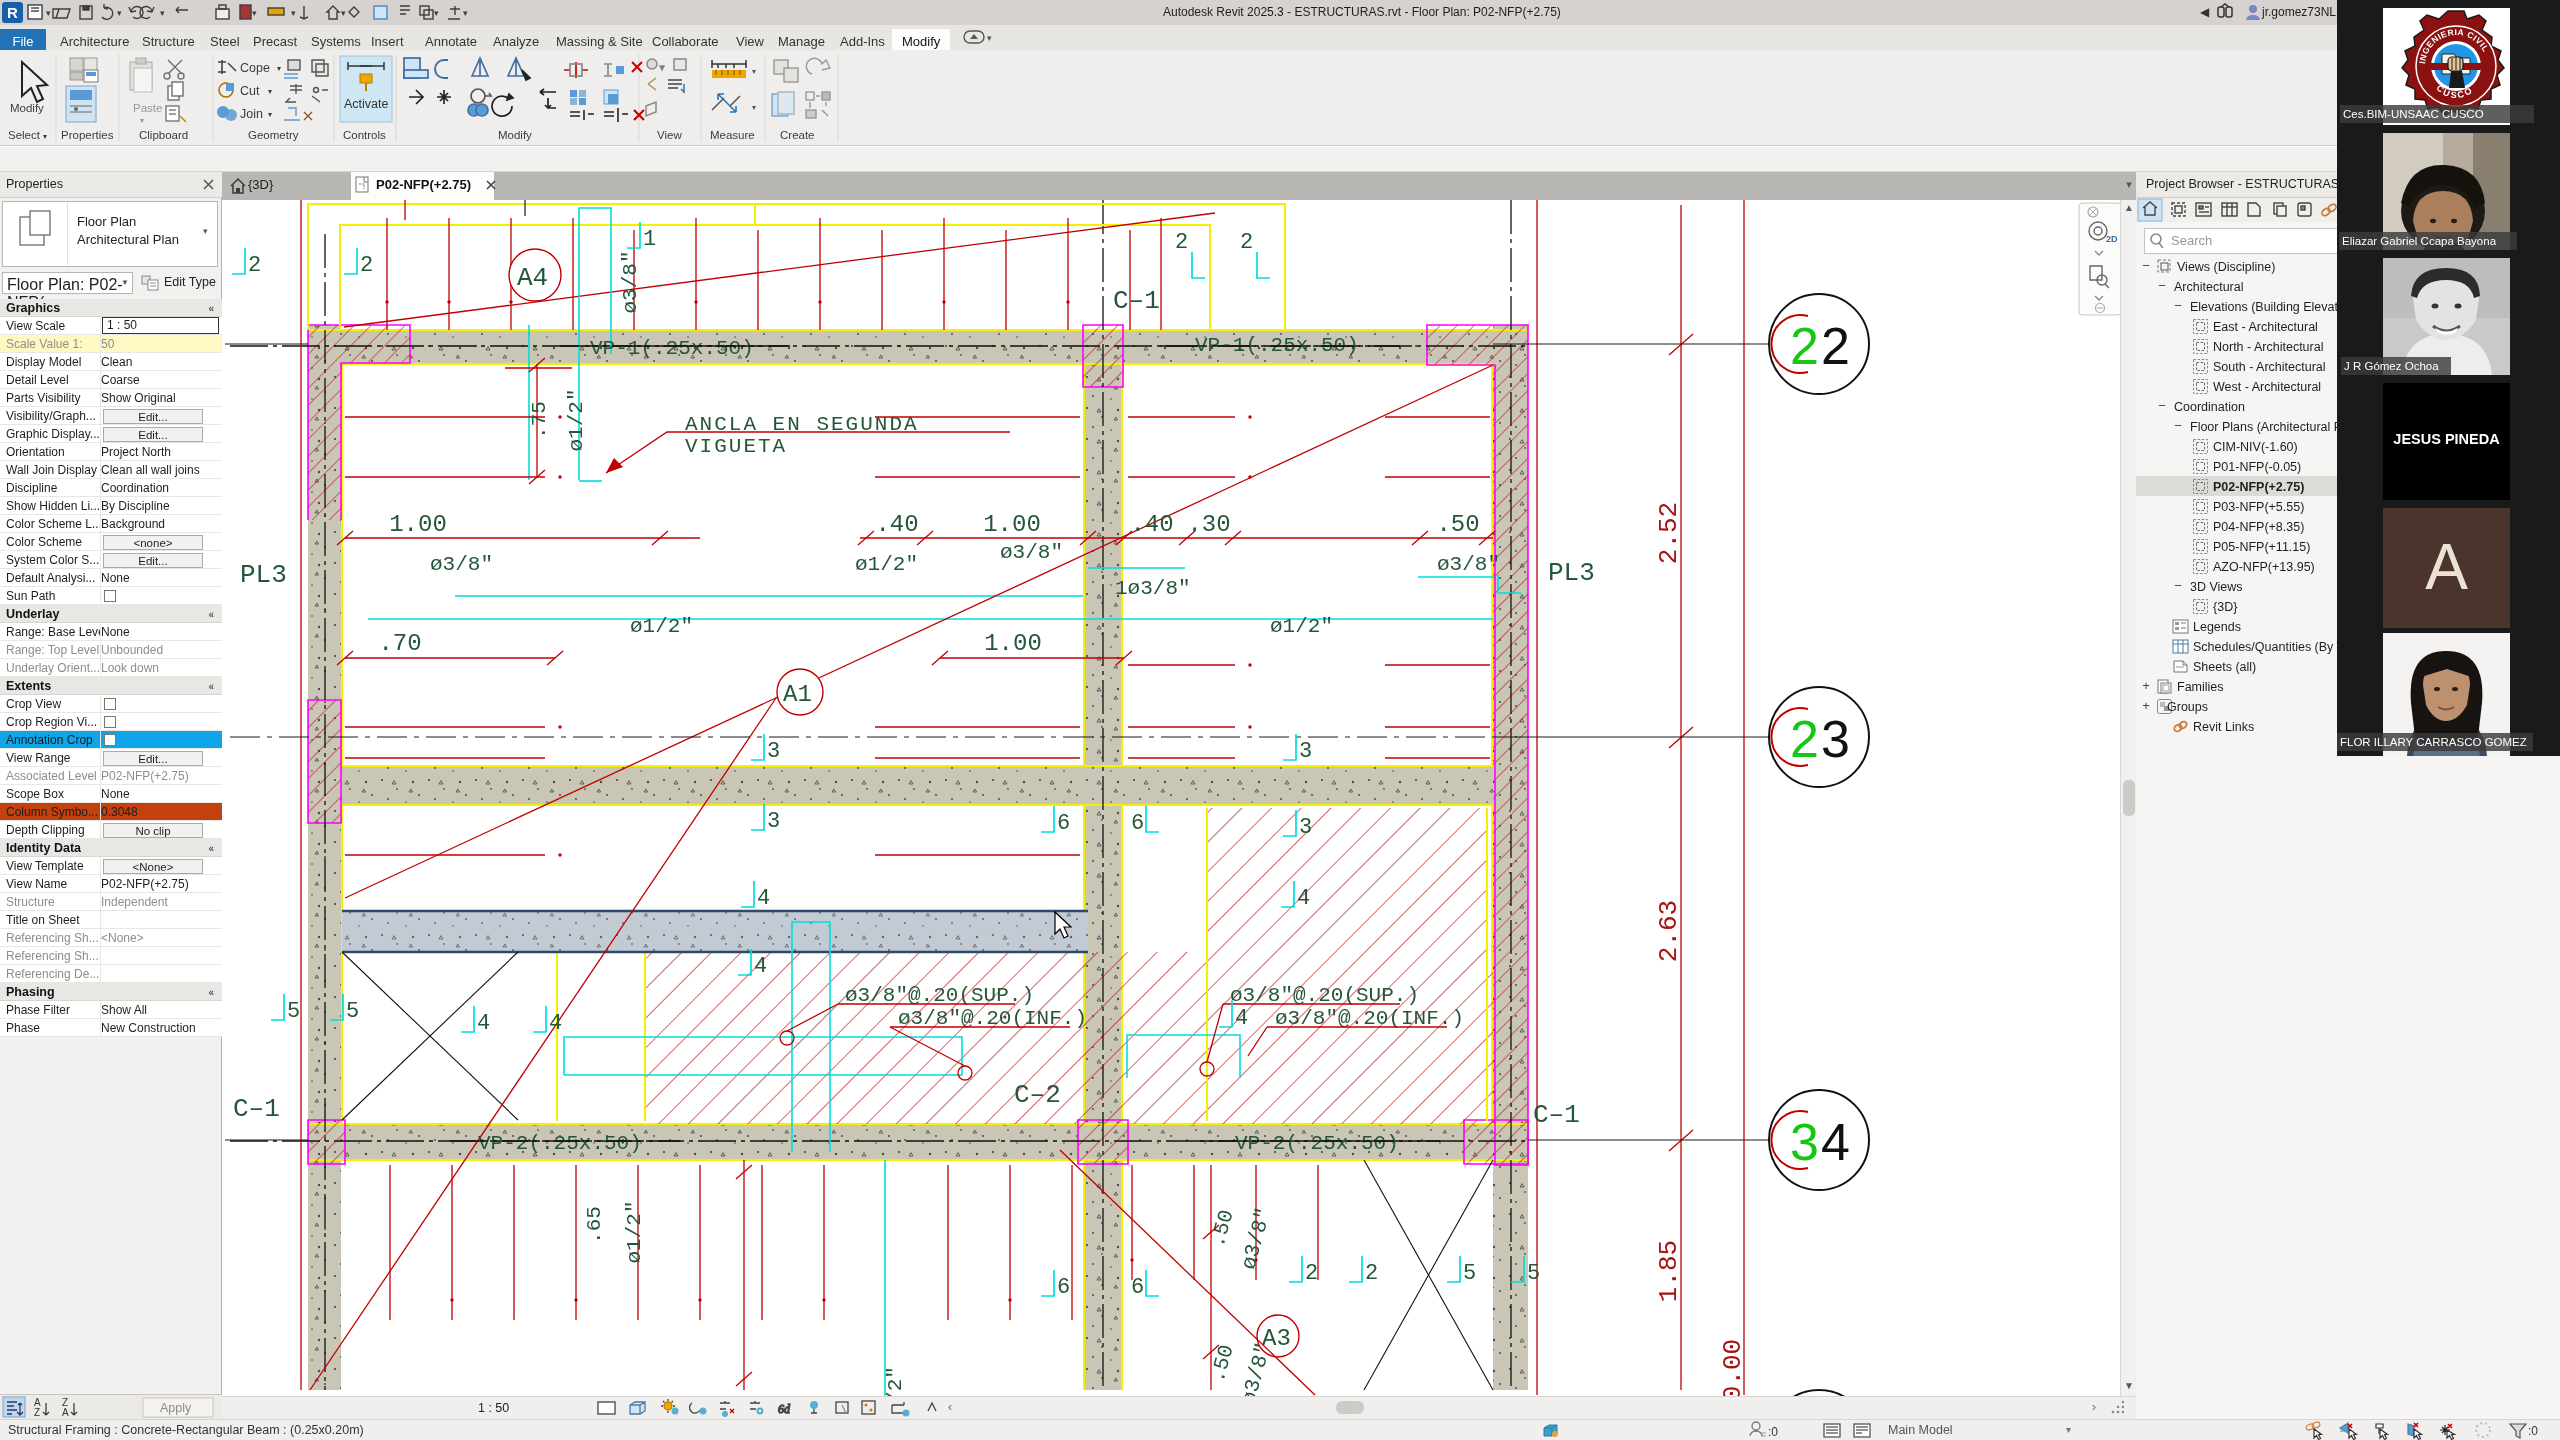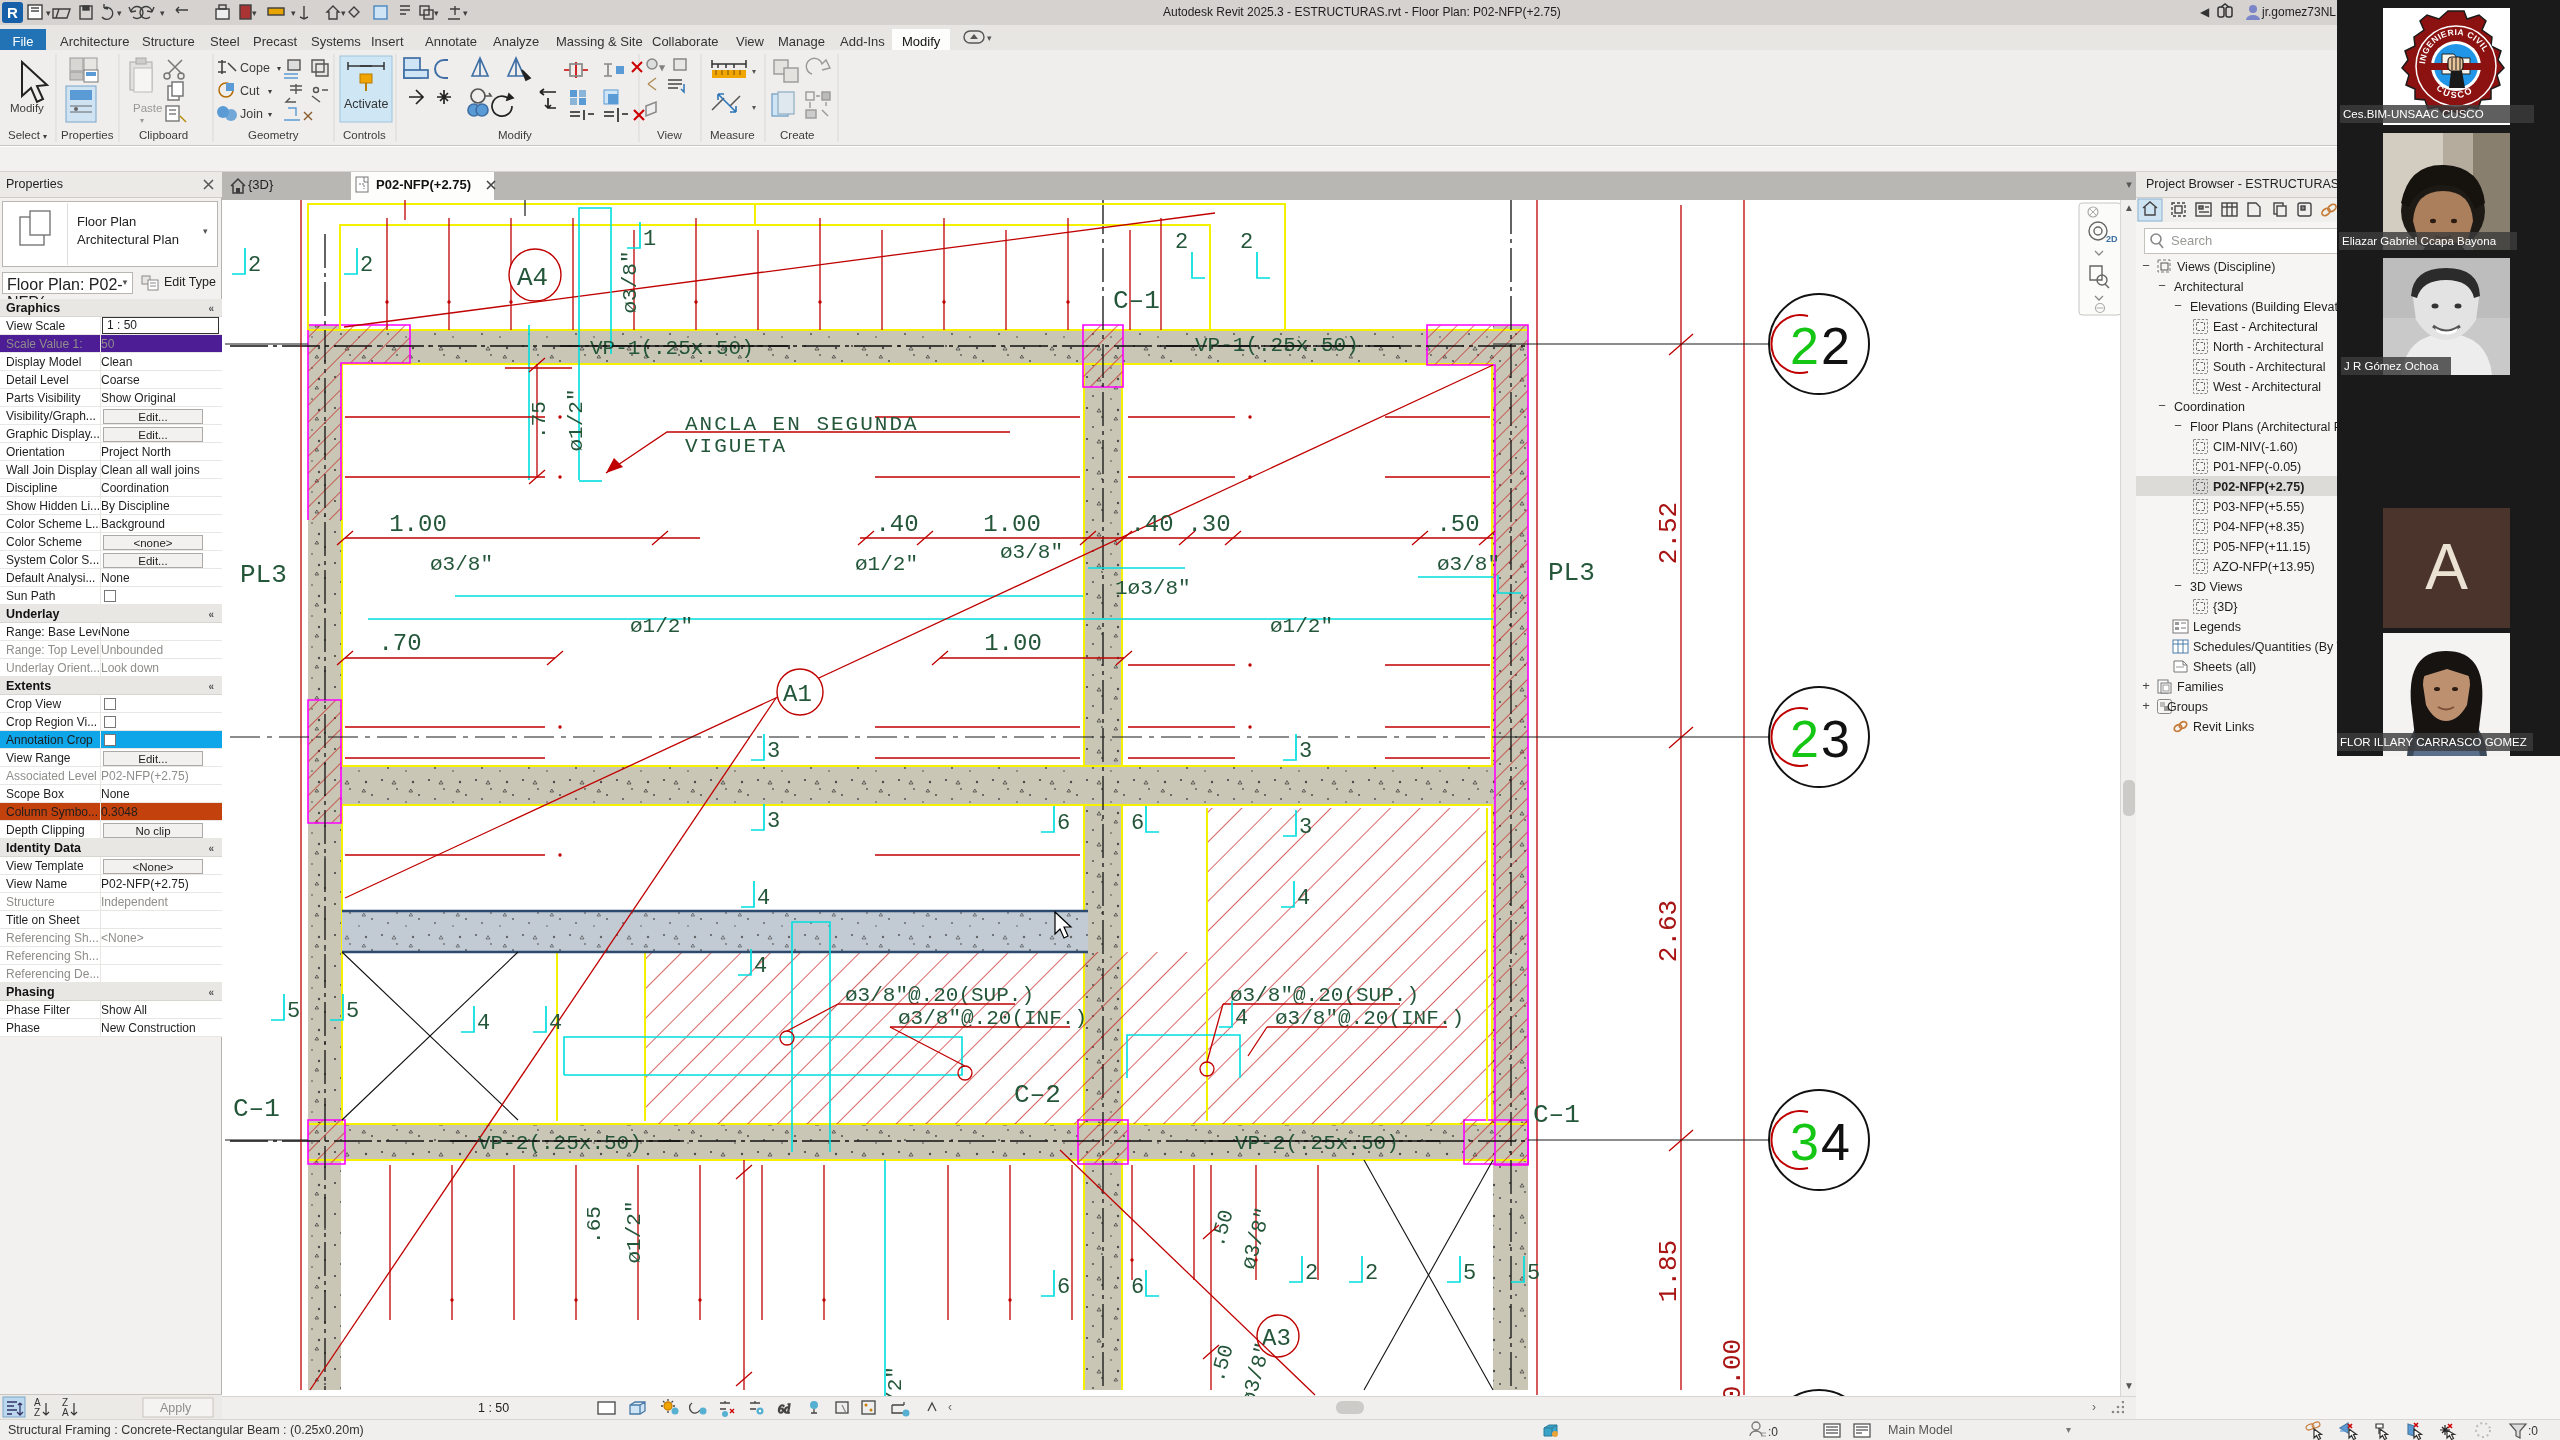--- a/index.html
+++ b/index.html
@@ -805,21 +805,21 @@
  <div id="grid" style="position:absolute;left:0;top:127px;width:222px;font-size:12px">
  <div class="prow hdr" style="top:0px;border-bottom:1px solid #d8d5d1">
         <span class="pl" style="font-size:12.5px">Graphics</span>
         <span style="position:absolute;right:8px;top:1px;font-size:10px;color:#555">«</span>
       </div>
  <div class="prow" style="top:18px;background:#fff;border-bottom:1px solid #e9e7e4">
         <span class="pl">View Scale</span>
         <span style="position:absolute;left:102px;top:0;width:117px;height:17px;border:1.6px solid #333;background:#fff;line-height:15px;padding-left:4px">1 : 50</span>
         <span style="position:absolute;left:100px;top:0;width:1px;height:18px;background:#e9e7e4"></span>
       </div>
- <div class="prow" style="top:36px;background:#4c1d95;border-bottom:1px solid #e9e7e4">
+ <div class="prow" style="top:36px;background:#fef9c3;border-bottom:1px solid #e9e7e4">
         <span class="pl gray">Scale Value    1:</span>
         <span class="pv gray">50</span>
         <span style="position:absolute;left:100px;top:0;width:1px;height:18px;background:#e9e7e4"></span>
       </div>
  <div class="prow" style="top:54px;background:#fff;border-bottom:1px solid #e9e7e4">
         <span class="pl">Display Model</span>
         <span class="pv">Clean</span>
         <span style="position:absolute;left:100px;top:0;width:1px;height:18px;background:#e9e7e4"></span>
       </div>
  <div class="prow" style="top:72px;background:#fff;border-bottom:1px solid #e9e7e4">
@@ -1283,20 +1283,23 @@
    <path d="M18 117 q5 -40 45 -42 q42 2 46 42 z" fill="#ededed"></path>
    <path d="M30 40 q0 -26 33 -26 q33 0 33 26 l-3 22 q-13 20 -30 20 q-17 0 -30 -20 z" fill="#e3e3e3"></path>
    <path d="M28 38 q2 -28 35 -28 q33 0 34 28 l-6 2 q-4 -18 -28 -18 q-24 0 -29 18 z" fill="#2b2b2b"></path>
    <ellipse cx="52" cy="48" rx="3.5" ry="2.5" fill="#333"></ellipse>
         <ellipse cx="75" cy="48" rx="3.5" ry="2.5" fill="#333"></ellipse>
    <path d="M50 68 q13 10 27 0" stroke="#555" stroke-width="3" fill="none"></path>
    <path d="M52 70 q11 7 23 0 l-2 4 q-9 5 -19 0 z" fill="#fff"></path>
   </svg>
  </div>
  <div class="vlabel" style="left:4px;top:357px;width:110px">J R Gómez Ochoa</div>
+ <div class="vtile" style="top:383px;height:117px;background:#000">
+  <div style="position:absolute;left:0;top:48px;width:127px;text-align:center;color:#fff;font-weight:bold;font-size:14.5px">JESUS PINEDA</div>
+ </div>
  <div class="vtile" style="top:508px;height:120px;background:#4a342c">
   <div style="position:absolute;left:0;top:22px;width:127px;text-align:center;color:#ece2d4;font-size:64px">A</div>
  </div>
  <div class="vtile" style="top:633px;height:123px;background:#f0f0f0">
   <svg width="127" height="123" viewBox="0 0 127 123">
    <rect width="127" height="123" fill="#f4f3f1"></rect>
    <path d="M24 123 q2 -40 39 -42 q38 2 41 42 z" fill="#3d4a5c"></path>
    <path d="M30 123 l6 -30 q27 16 55 0 l6 30 z" fill="#5a6f8a"></path>
    <path d="M28 70 q-4 -52 35 -52 q40 0 36 52 l-4 34 l-10 8 l-44 0 l-9 -8 z" fill="#161311"></path>
    <path d="M40 52 q0 -22 23 -22 q24 0 24 22 l-3 20 q-9 16 -21 16 q-12 0 -20 -16 z" fill="#bd9070"></path>

